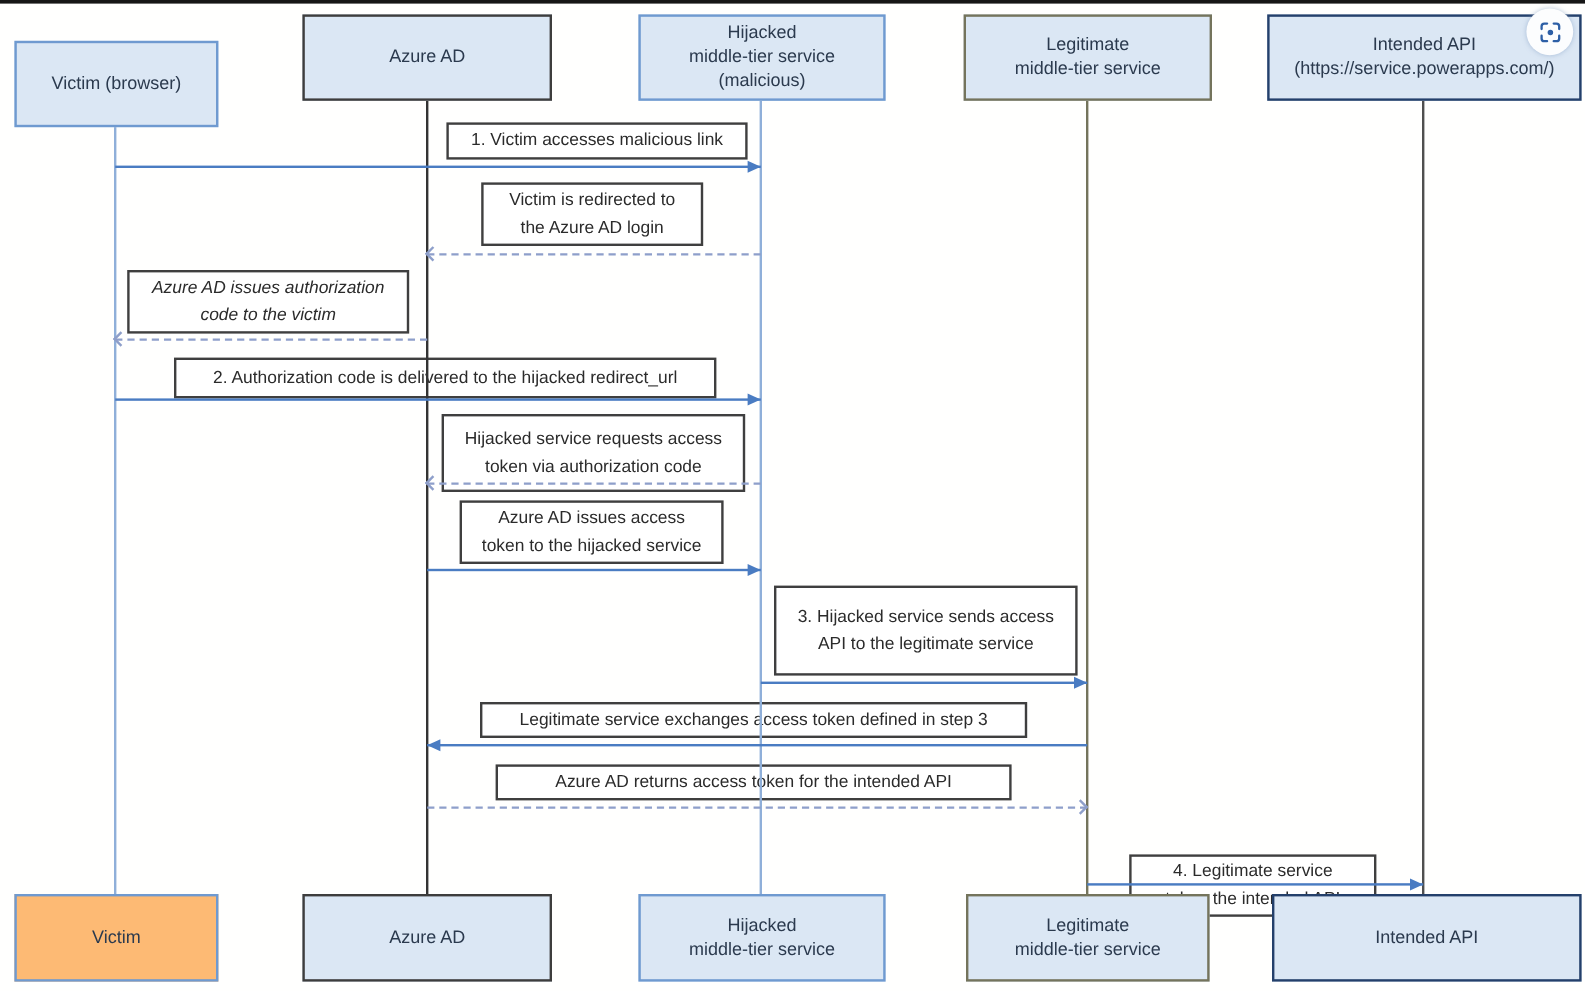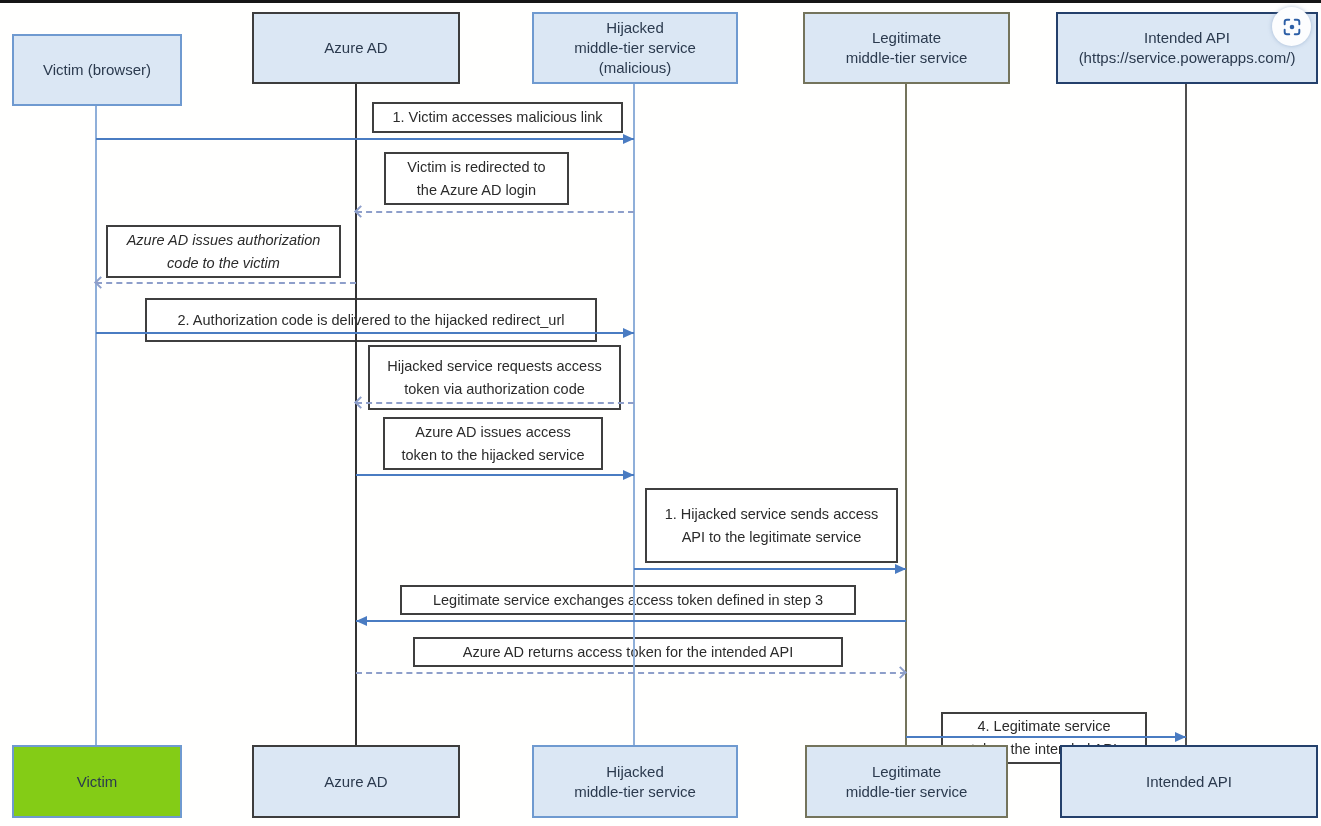--- a/index.html
+++ b/index.html
@@ -31,41 +31,41 @@
 </style>
 </head>
 <body>
 
 <div id="stage">
   <div class="top-rule"></div>
 
   <div class="msg-label" style="left: 372px; top: 102px; width: 251px; height: 31px; border-color: rgb(63, 63, 63);">
       <div>1. Victim accesses malicious link</div>
     </div>
-    <div class="msg-label" style="left: 384px; top: 152px; width: 185px; height: 53px; border-color: rgb(63, 63, 63);">
+    <div class="msg-label" style="left: 401px; top: 152px; width: 185px; height: 53px; border-color: rgb(63, 63, 63);">
       <div>Victim is redirected to</div>
       <div>the Azure AD login</div>
     </div>
     <div class="msg-label" style="left: 106px; top: 225px; width: 235px; height: 53px; border-color: rgb(63, 63, 63); font-style: italic;">
       <div>Azure AD issues authorization</div>
       <div>code to the victim</div>
     </div>
-    <div class="msg-label" style="left: 145px; top: 298px; width: 452px; height: 44px; border-color: rgb(63, 63, 63);">
+    <div class="msg-label" style="left: 145px; top: 298px; width: 452px; height: 34px; border-color: rgb(63, 63, 63);">
       <div>2. Authorization code is delivered to the hijacked redirect_url</div>
     </div>
     <div class="msg-label" style="left: 368px; top: 345px; width: 253px; height: 65px; border-color: rgb(63, 63, 63);">
       <div>Hijacked service requests access</div>
       <div>token via authorization code</div>
     </div>
     <div class="msg-label" style="left: 383px; top: 417px; width: 220px; height: 53px; border-color: rgb(63, 63, 63);">
       <div>Azure AD issues access</div>
       <div>token to the hijacked service</div>
     </div>
     <div class="msg-label" style="left: 645px; top: 488px; width: 253px; height: 75px; border-color: rgb(63, 63, 63);">
-      <div>1. Hijacked service sends access</div>
+      <div>3. Hijacked service sends access</div>
       <div>API to the legitimate service</div>
     </div>
     <div class="msg-label" style="left: 400px; top: 585px; width: 456px; height: 30px; border-color: rgb(63, 63, 63);">
       <div>Legitimate service exchanges access token defined in step 3</div>
     </div>
     <div class="msg-label" style="left: 413px; top: 637px; width: 430px; height: 30px; border-color: rgb(63, 63, 63);">
       <div>Azure AD returns access token for the intended API</div>
     </div>
     <div class="msg-label" style="left: 941px; top: 684px; width: 206px; height: 52px; border-color: rgb(63, 63, 63); margin-top: 28px;">
       <div>4. Legitimate service</div>
@@ -92,21 +92,21 @@
     <div class="head-solid-right" style="border-left: 11px solid rgb(74, 124, 194); left: 895px; top: 564px;"></div>
     <div class="msg-line" style="left: 356px; top: 620px; width: 550px; border-top: 2px solid rgb(74, 124, 194);"></div>
     <div class="head-solid-left" style="border-right: 11px solid rgb(74, 124, 194); left: 356px; top: 616px;"></div>
     <div class="msg-line" style="left: 356px; top: 672px; width: 550px; border-top: 2px dashed rgb(142, 159, 202);"></div>
     <div class="head-open" style="border-right: 2px solid rgb(142, 159, 202); border-top: 2px solid rgb(142, 159, 202); left: 896px; top: 668px; transform: rotate(45deg);"></div>
     <div class="msg-line" style="left: 906px; top: 736px; width: 280px; border-top: 2px solid rgb(74, 124, 194);"></div>
     <div class="head-solid-right" style="border-left: 11px solid rgb(74, 124, 194); left: 1175px; top: 732px;"></div>
     <div class="actor-box" style="left: 12px; top: 12px; width: 170px; height: 72px; background: rgb(219, 231, 244); border-color: rgb(111, 154, 208); margin-top: 22px;">
       <div>Victim (browser)</div>
     </div>
-    <div class="actor-box" style="left: 12px; top: 745px; width: 170px; height: 73px; background: #84cc16; border-color: rgb(111, 154, 208);">
+    <div class="actor-box" style="left: 12px; top: 745px; width: 170px; height: 73px; background: #fdba74; border-color: rgb(111, 154, 208);">
       <div>Victim</div>
     </div>
     <div class="actor-box" style="left: 252px; top: 12px; width: 208px; height: 72px; background: rgb(219, 231, 244); border-color: rgb(61, 61, 61);">
       <div>Azure AD</div>
     </div>
     <div class="actor-box" style="left: 252px; top: 745px; width: 208px; height: 73px; background: rgb(219, 231, 244); border-color: rgb(61, 61, 61);">
       <div>Azure AD</div>
     </div>
     <div class="actor-box" style="left: 532px; top: 12px; width: 206px; height: 72px; background: rgb(219, 231, 244); border-color: rgb(111, 154, 208);">
       <div>Hijacked</div>

